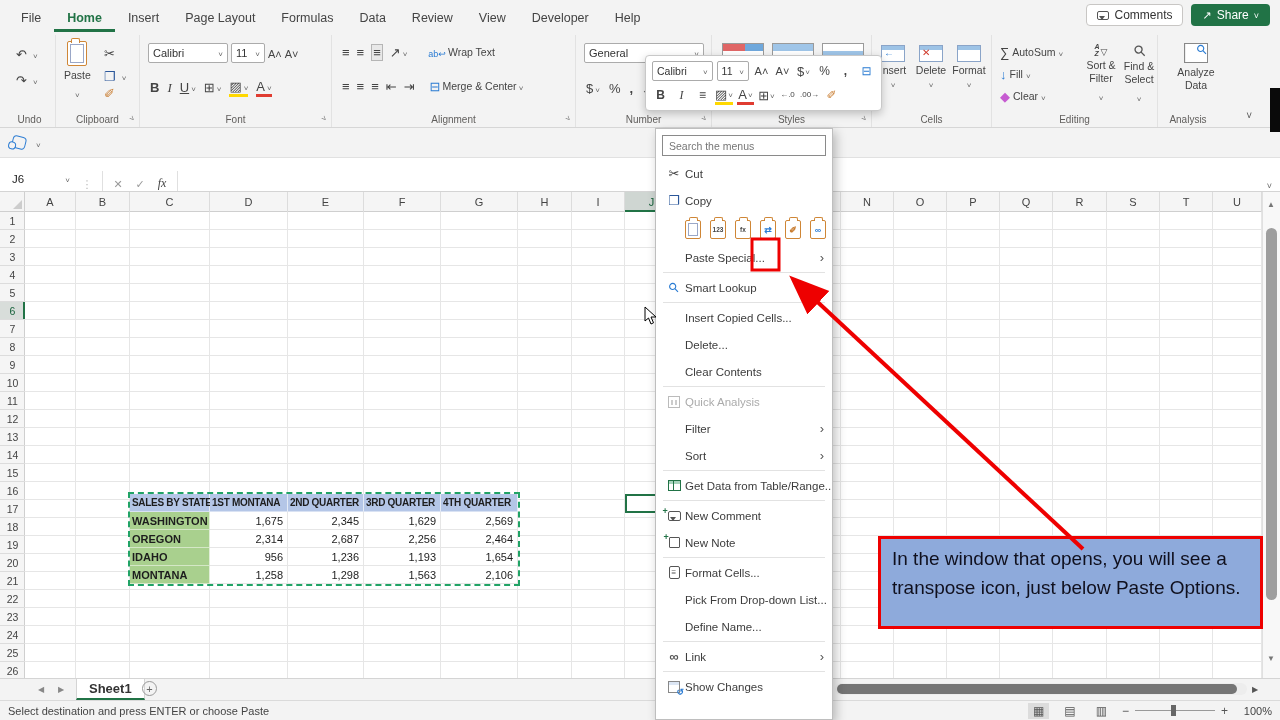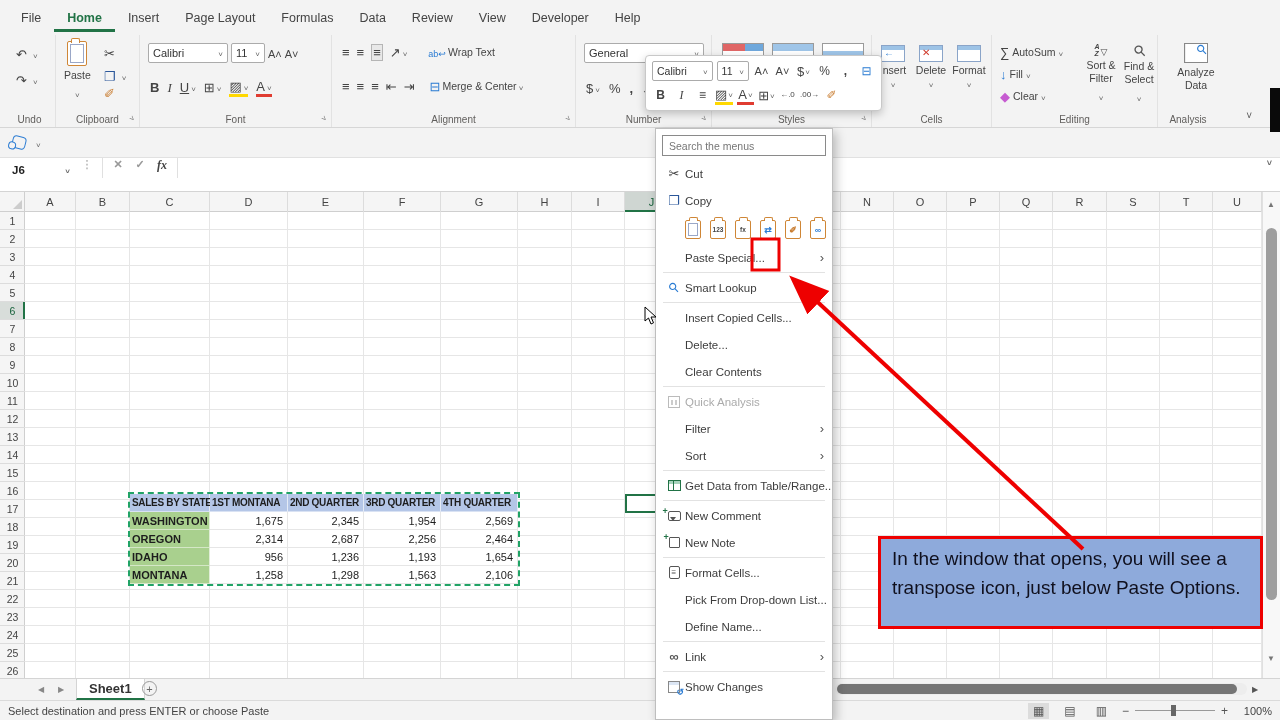--- a/index.html
+++ b/index.html
@@ -63,21 +63,21 @@
   .az { display:inline-flex; flex-direction:column; font-size:7px; font-weight:bold; color:#444; line-height:1; }
   .ad-icon { width:24px; height:20px; border:1px solid #888; position:relative; background:linear-gradient(to right,#eee 0 1px,transparent 1px), #fff; }
   .ad-icon::after { content:"⚲"; position:absolute; right:0px; top:-2px; transform:rotate(-45deg); color:#2b7cd3; font-size:13px; }
   .twol { font-size:10.5px; text-align:center; line-height:1.25; color:#444; }
   #ribchev { position:absolute; right:28px; bottom:6px; font-size:10px; color:#555; }
 
   
   #subbar { position:absolute; left:0; top:128px; width:1280px; height:30px; background:#f3f3f3; border-bottom:1px solid #e1e1e1; display:flex; align-items:center; padding-left:12px; gap:10px; }
   .shape-ico { width:14px; height:13px; border:1.6px solid #2b7cd3; border-radius:4px; transform:rotate(14deg); position:relative; display:inline-block; }
   .shape-ico::after { content:""; position:absolute; left:-4px; bottom:-3px; width:6px; height:6px; border:1.5px solid #2b7cd3; border-radius:50%; background:#f3f3f3; }
-  #fbar { position:absolute; left:0; top:158px; width:1280px; height:34px; background:#fff; border-bottom:1px solid #d4d4d4; display:flex; align-items:flex-start;font-weight:bold; }
+  #fbar { position:absolute; left:0; top:158px; width:1280px; height:34px; background:#fff; border-bottom:1px solid #d4d4d4; display:flex; align-items:flex-end; }
   #namebox { width:70px; height:24px; margin-left:6px; display:flex; align-items:center; justify-content:space-between; padding:0 6px; font-size:11.5px; color:#222; }
   .vsep { width:1px; height:20px; background:#e0e0e0; margin:0 4px; }
   .fbtn { width:22px; text-align:center; font-size:11px; color:#999; }
   .gfx { font-style:italic; font-family:"Liberation Serif",serif; color:#444; font-size:12px; }
   #finput { flex:1; height:24px; margin:0 6px; }
   #fchev { margin-right:8px; font-size:9px; color:#666; }
 
   
   #grid { position:absolute; left:0; top:192px; width:1262px; height:486px; background:#fff; overflow:hidden; }
   #colheads { position:absolute; left:0; top:0; height:20px; width:1262px; background:#f5f5f5; border-bottom:1px solid #cfcfcf; }
@@ -186,20 +186,31 @@
       <div class="rtab active">Home</div>
       <div class="rtab">Insert</div>
       <div class="rtab">Page Layout</div>
       <div class="rtab">Formulas</div>
       <div class="rtab">Data</div>
       <div class="rtab">Review</div>
       <div class="rtab">View</div>
       <div class="rtab">Developer</div>
       <div class="rtab">Help</div>
     </div>
+  <div id="topright">
+    <div class="btn-comments">
+      <span class="bubble"></span>
+      <span>Comments</span>
+    </div>
+    <div class="btn-share">
+      <span class="share-ico"></span>
+      <span>Share</span>
+      <span class="wchev"></span>
+    </div>
+  </div>
 </div>
 
 <div id="ribbon">
 
   <div class="rgroup" style="left:4px;width:52px">
     <div class="rrow" style="left:12px;top:10px">
         <span class="g g-undo"></span>
         <span class="chev"></span>
       </div>
     <div class="rrow" style="left:12px;top:36px">
@@ -507,21 +518,21 @@
         <div class="scell shead" style="width: 80px; background: rgb(180, 198, 231);">SALES BY STATE</div>
         <div class="scell shead" style="width: 78px; background: rgb(180, 198, 231);">1ST MONTANA</div>
         <div class="scell shead" style="width: 76px; background: rgb(180, 198, 231);">2ND QUARTER</div>
         <div class="scell shead" style="width: 77px; background: rgb(180, 198, 231);">3RD QUARTER</div>
         <div class="scell shead" style="width: 77px; background: rgb(180, 198, 231);">4TH QUARTER</div>
       </div>
       <div class="srow">
         <div class="scell sstate" style="width: 80px; background: rgb(169, 208, 142);">WASHINGTON</div>
         <div class="scell sval" style="width: 78px;">1,675</div>
         <div class="scell sval" style="width: 76px;">2,345</div>
-        <div class="scell sval" style="width: 77px;">1,954</div>
+        <div class="scell sval" style="width: 77px;">1,629</div>
         <div class="scell sval" style="width: 77px;">2,569</div>
       </div>
       <div class="srow">
         <div class="scell sstate" style="width: 80px; background: rgb(169, 208, 142);">OREGON</div>
         <div class="scell sval" style="width: 78px;">2,314</div>
         <div class="scell sval" style="width: 76px;">2,687</div>
         <div class="scell sval" style="width: 77px;">2,256</div>
         <div class="scell sval" style="width: 77px;">2,464</div>
       </div>
       <div class="srow">

